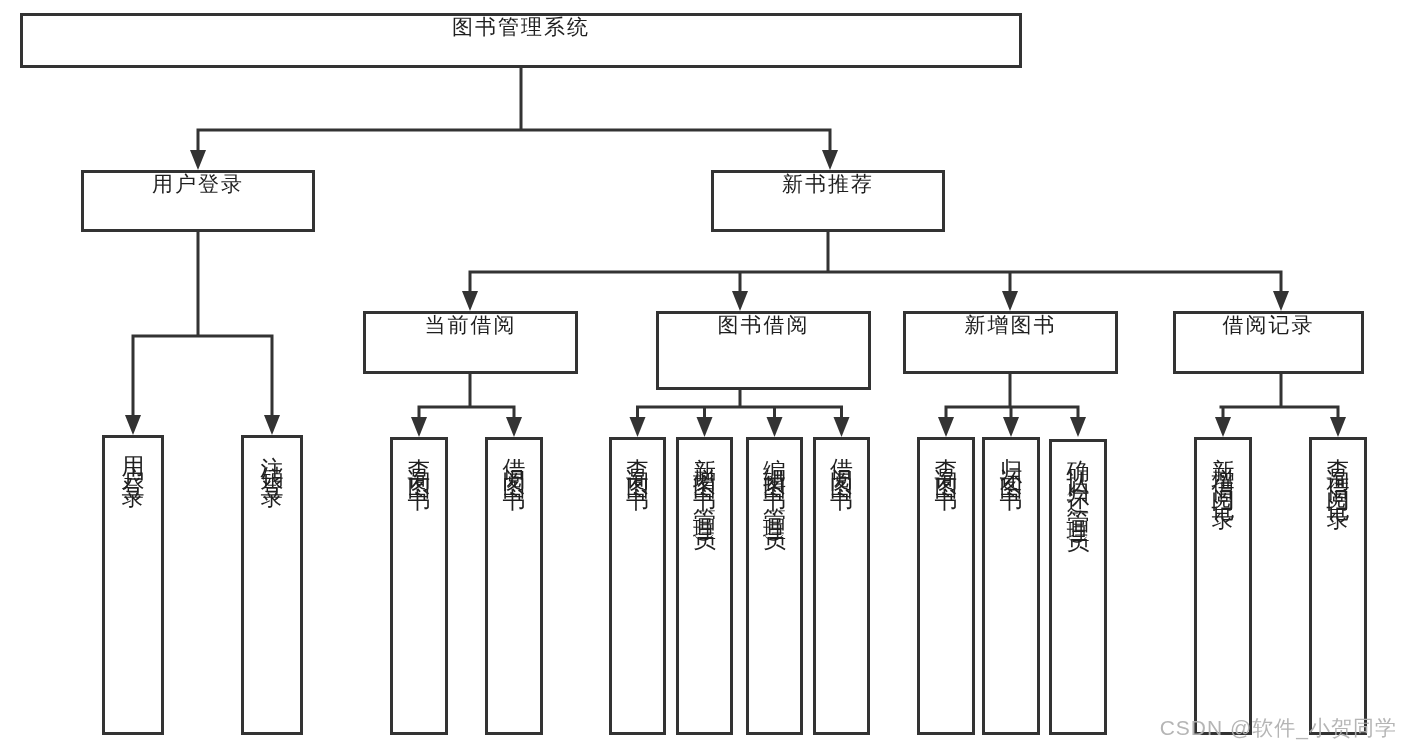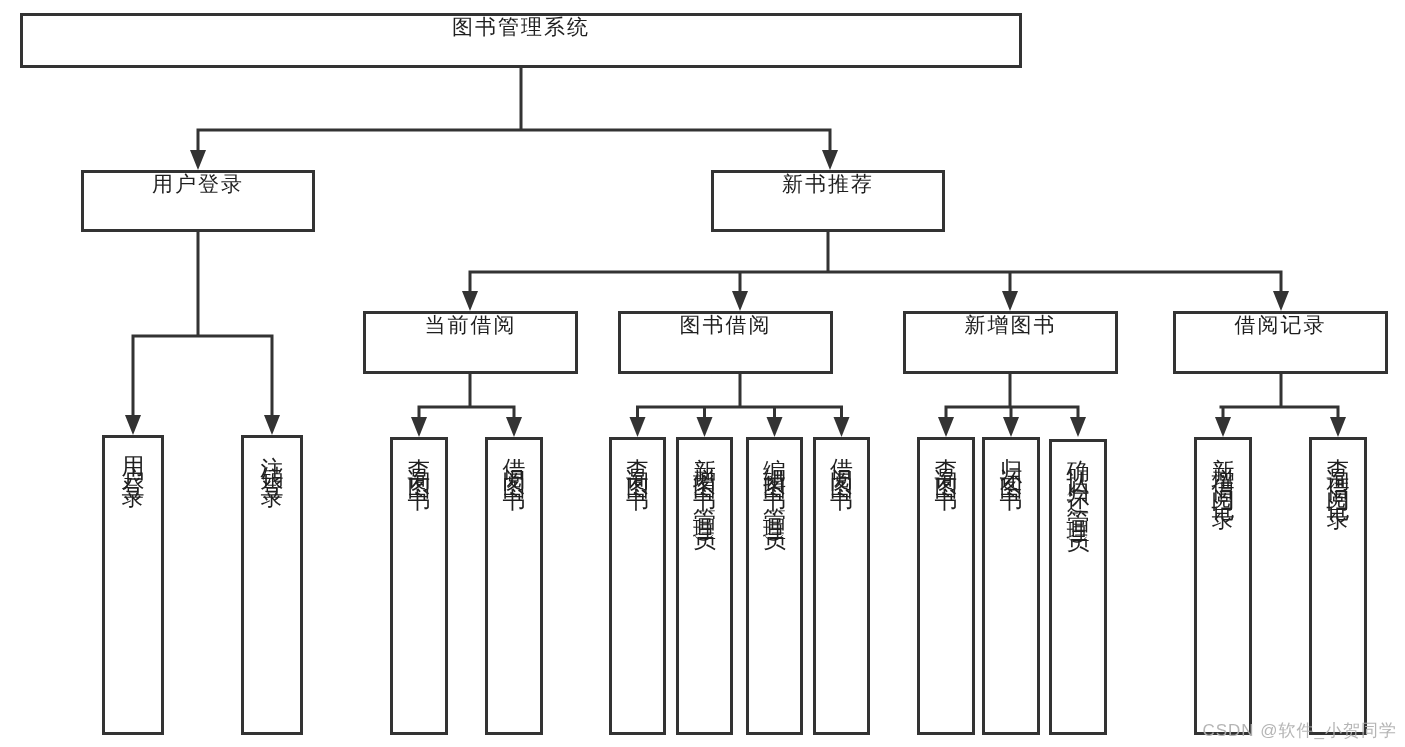--- a/index.html
+++ b/index.html
@@ -12,21 +12,21 @@
     position:absolute; box-sizing:border-box; background:#ffffff;
     border:3px solid #333333; color:#1f1f1f;
     display:flex; align-items:flex-start; justify-content:center; overflow:hidden;
   }
   .node.h span { font-size:21px; letter-spacing:2px; line-height:1; white-space:nowrap; }
   .node.v span {
     writing-mode:vertical-rl; text-orientation:mixed;
     font-size:23px; letter-spacing:10px; line-height:1;
   }
   .watermark {
-    position:absolute; right:8px; bottom:5px; font-size:17px;
+    position:absolute; right:8px; bottom:5px; font-size:21px;
     color:rgba(177,177,177,0.95); letter-spacing:1px; white-space:nowrap;
   }
 </style>
 </head>
 <body>
 
 <div class="canvas">
 
   <svg class="connectors" viewBox="0 0 1405 747" xmlns="http://www.w3.org/2000/svg">
     <path fill="none" stroke-width="3" d="M521 68 V130 M196.5 130 H831.5 M198 130 V156 M830 130 V156
@@ -66,27 +66,27 @@
   <div class="node h" style="left:81px;top:170px;width:234px;height:62px">
     <span>用户登录</span>
   </div>
   <div class="node h" style="left:711px;top:170px;width:234px;height:62px">
     <span>新书推荐</span>
   </div>
 
   <div class="node h" style="left:363px;top:311px;width:215px;height:63px">
     <span>当前借阅</span>
   </div>
-  <div class="node h" style="left:618px;top:311px;width:215px;height:63px">
+  <div class="node h" style="left:656px;top:311px;width:215px;height:79px">
     <span>图书借阅</span>
   </div>
   <div class="node h" style="left:903px;top:311px;width:215px;height:63px">
     <span>新增图书</span>
   </div>
-  <div class="node h" style="left:1173px;top:311px;width:215px;height:63px">
+  <div class="node h" style="left:1173px;top:311px;width:191px;height:63px">
     <span>借阅记录</span>
   </div>
 
   <div class="node v" style="left:102px;top:435px;width:62px;height:300px">
     <span>用户登录</span>
   </div>
   <div class="node v" style="left:241px;top:435px;width:62px;height:300px">
     <span>注销登录</span>
   </div>
 

